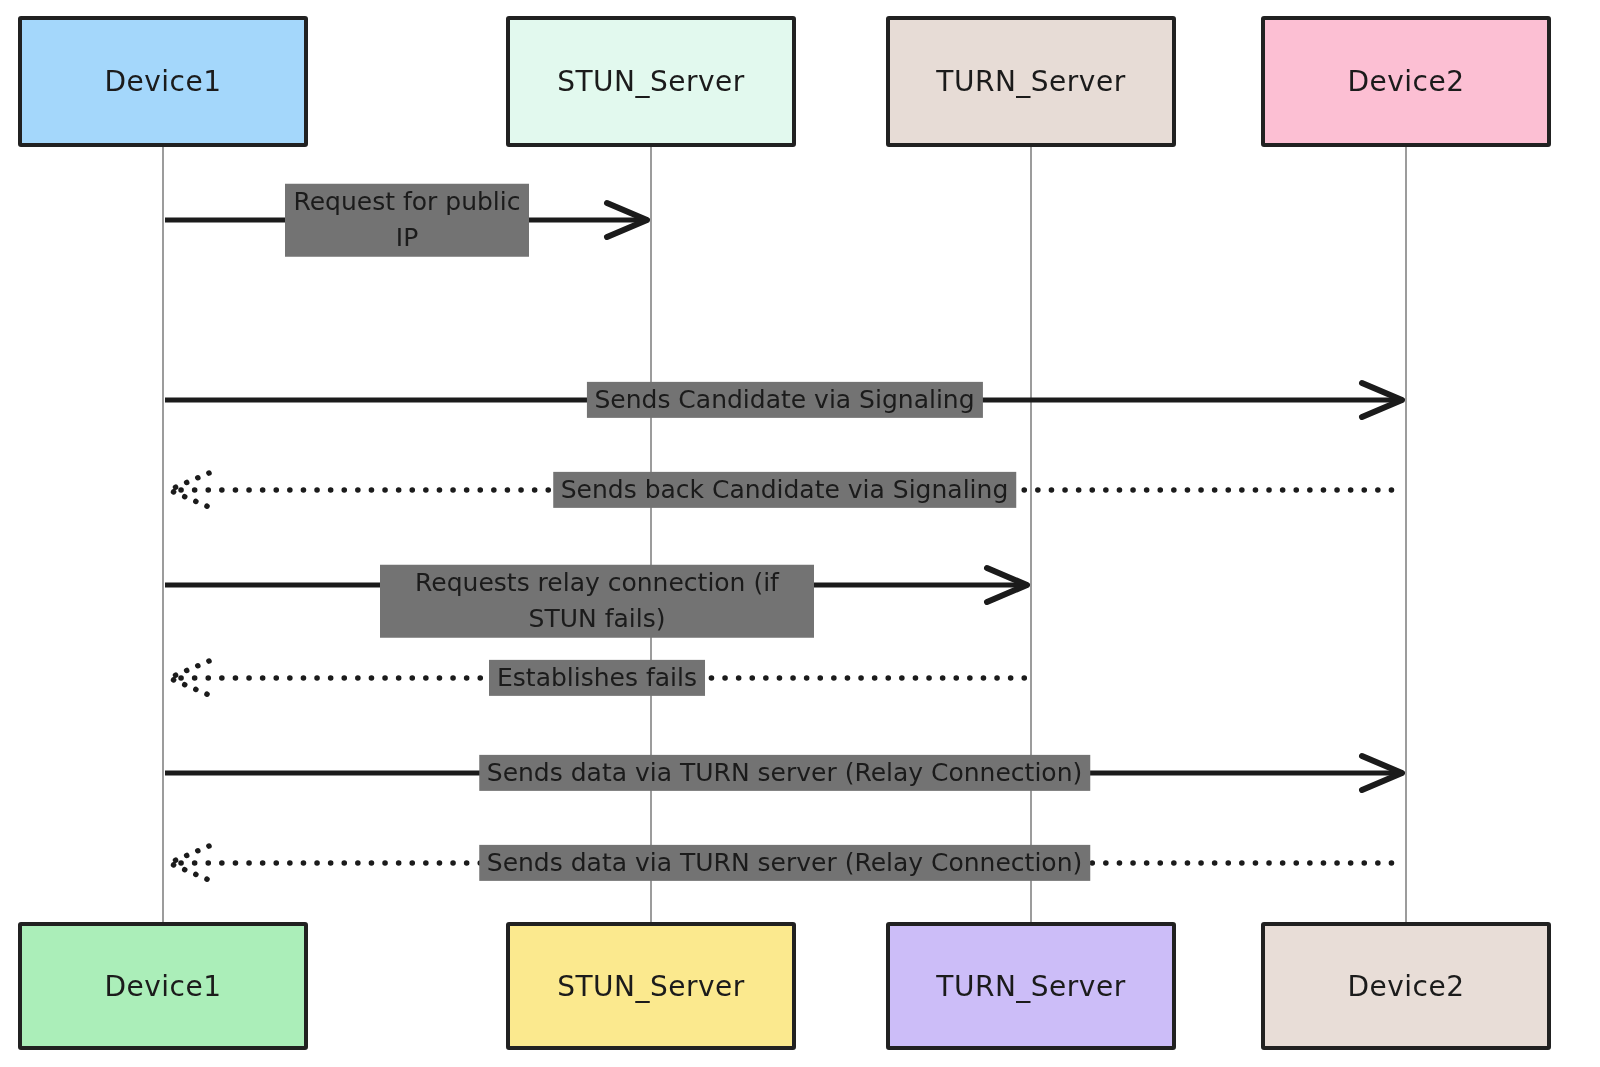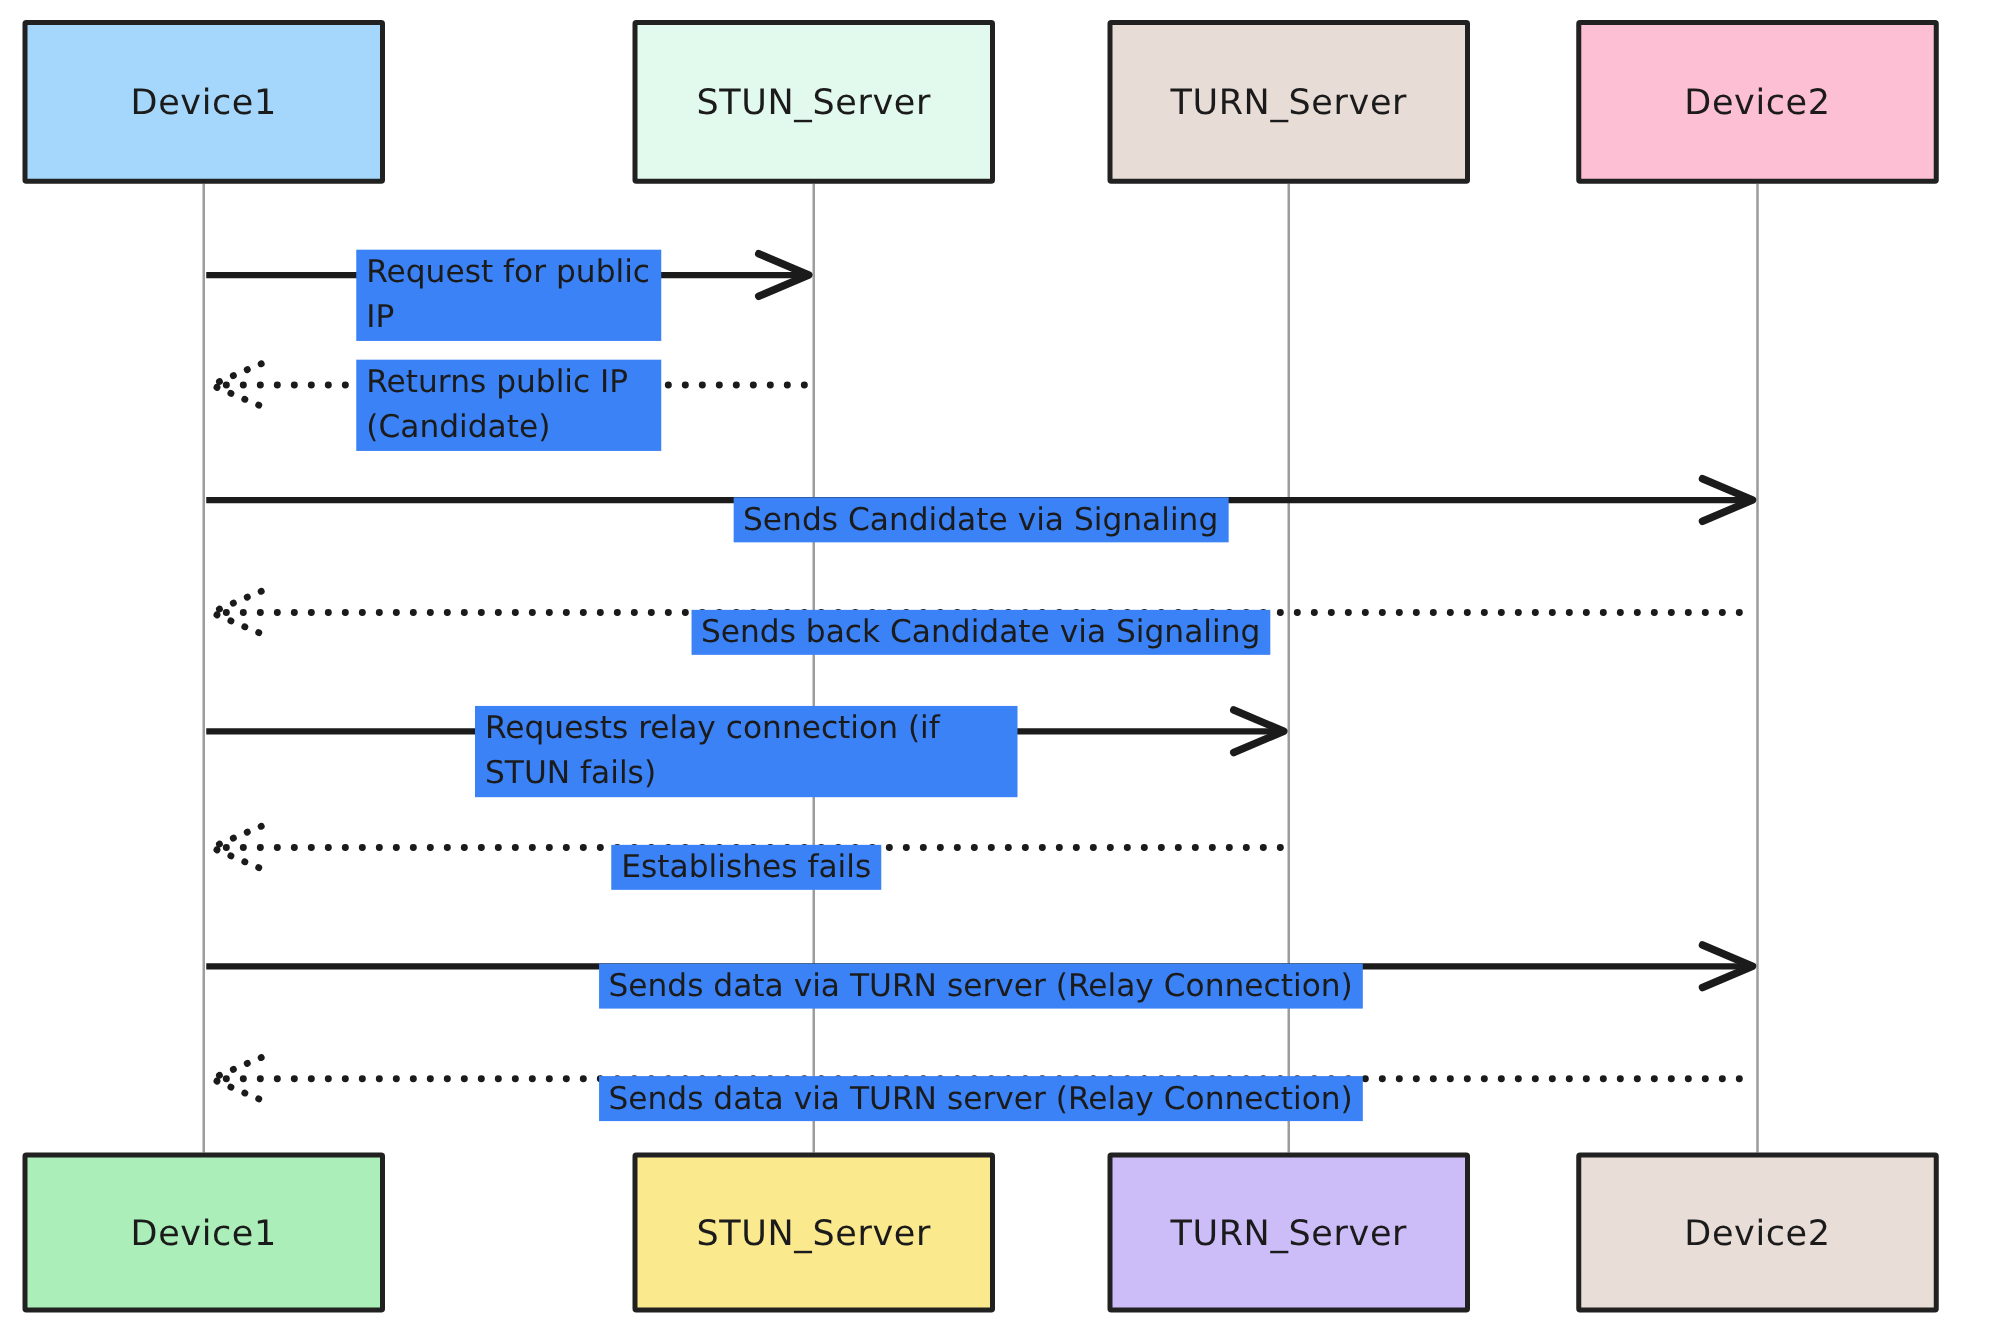--- a/index.html
+++ b/index.html
@@ -28,24 +28,25 @@
     width:2px;
     background:#9c9c9c;
   }
   .message{
     position:absolute;
     height:80px;
   }
   .message svg{position:absolute;left:0;top:0;}
   .msg-label{
     position:absolute;
-    left:50%;top:56px;
+    left:50%;top:40px;
     transform:translate(-50%,-50%);
-    background:#3b82f6;
+    background:#737373;
     padding:0 8px;
+    text-align:center;
     font-size:25px;
     font-weight:500;
     line-height:1.45;
     color:#1b1b1b;
     white-space:normal;
   }
 </style>
 </head>
 <body>
 
@@ -78,47 +79,40 @@
     <div class="actor-box" style="left: 1261px; top: 922px; width: 290px; height: 128px; background: rgb(232, 221, 215); border-color: rgb(33, 33, 33);">
       <span class="actor-label">Device2</span>
     </div>
     <div class="message" style="left: 163px; top: 180px; width: 488px;">
       <svg width="488" height="80">
         <line x1="2" y1="40" x2="480" y2="40" stroke="#1b1b1b" stroke-width="5"></line>
         <path d="M 444 23 L 484 40 L 444 57" fill="none" stroke="#1b1b1b" stroke-width="6" stroke-linecap="round" stroke-linejoin="round"></path>
       </svg>
       <div class="msg-label" style="max-width: 360px; color: rgb(27, 27, 27);">Request for public IP</div>
     </div>
-    <div class="message" style="left: 163px; top: 268px; width: 488px;">
-      <svg width="488" height="80">
-        <line x1="18" y1="40" x2="486" y2="40" stroke="#1b1b1b" stroke-width="5.5" stroke-linecap="round" stroke-dasharray="0.1 13.5"></line>
-        <path d="M 46 23 L 6 40 L 46 57" fill="none" stroke="#1b1b1b" stroke-width="5.5" stroke-linecap="round" stroke-linejoin="round" stroke-dasharray="0.1 12"></path>
-      </svg>
-      <div class="msg-label" style="max-width: 290px; color: rgb(27, 27, 27);">Returns public IP (Candidate)</div>
-    </div>
     <div class="message" style="left: 163px; top: 360px; width: 1243px;">
       <svg width="1243" height="80">
         <line x1="2" y1="40" x2="1235" y2="40" stroke="#1b1b1b" stroke-width="5"></line>
         <path d="M 1199 23 L 1239 40 L 1199 57" fill="none" stroke="#1b1b1b" stroke-width="6" stroke-linecap="round" stroke-linejoin="round"></path>
       </svg>
       <div class="msg-label" style="max-width: 900px; color: rgb(27, 27, 27);">Sends Candidate via Signaling</div>
     </div>
     <div class="message" style="left: 163px; top: 450px; width: 1243px;">
       <svg width="1243" height="80">
         <line x1="18" y1="40" x2="1241" y2="40" stroke="#1b1b1b" stroke-width="5.5" stroke-linecap="round" stroke-dasharray="0.1 13.5"></line>
         <path d="M 46 23 L 6 40 L 46 57" fill="none" stroke="#1b1b1b" stroke-width="5.5" stroke-linecap="round" stroke-linejoin="round" stroke-dasharray="0.1 12"></path>
       </svg>
       <div class="msg-label" style="max-width: 900px; color: rgb(27, 27, 27);">Sends back Candidate via Signaling</div>
     </div>
     <div class="message" style="left: 163px; top: 545px; width: 868px;">
       <svg width="868" height="80">
         <line x1="2" y1="40" x2="860" y2="40" stroke="#1b1b1b" stroke-width="5"></line>
         <path d="M 824 23 L 864 40 L 824 57" fill="none" stroke="#1b1b1b" stroke-width="6" stroke-linecap="round" stroke-linejoin="round"></path>
       </svg>
-      <div class="msg-label" style="max-width: 500px; color: rgb(27, 27, 27);">Requests relay connection (if STUN fails)</div>
+      <div class="msg-label" style="max-width: 500px; color: rgb(27, 27, 27); margin-top: 16px;">Requests relay connection (if STUN fails)</div>
     </div>
     <div class="message" style="left: 163px; top: 638px; width: 868px;">
       <svg width="868" height="80">
         <line x1="18" y1="40" x2="866" y2="40" stroke="#1b1b1b" stroke-width="5.5" stroke-linecap="round" stroke-dasharray="0.1 13.5"></line>
         <path d="M 46 23 L 6 40 L 46 57" fill="none" stroke="#1b1b1b" stroke-width="5.5" stroke-linecap="round" stroke-linejoin="round" stroke-dasharray="0.1 12"></path>
       </svg>
       <div class="msg-label" style="max-width: 400px; color: rgb(27, 27, 27);">Establishes fails</div>
     </div>
     <div class="message" style="left: 163px; top: 733px; width: 1243px;">
       <svg width="1243" height="80">

